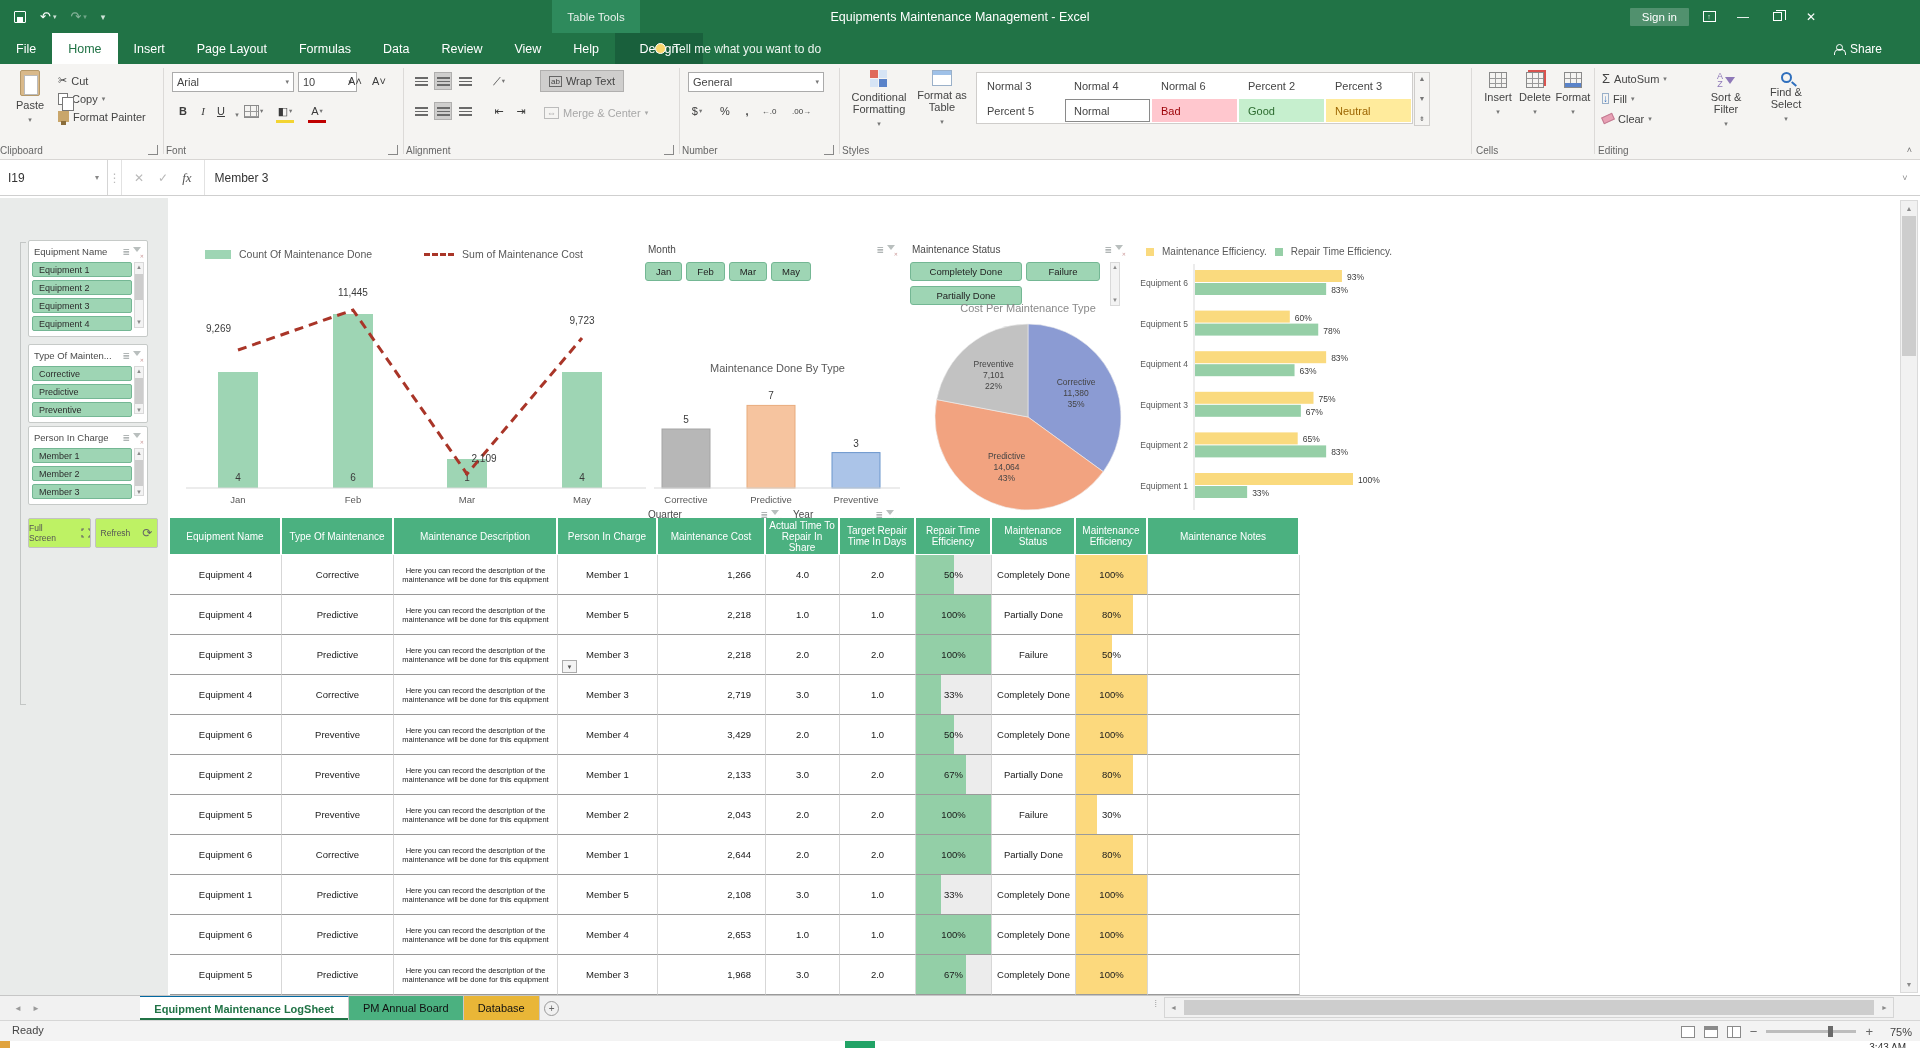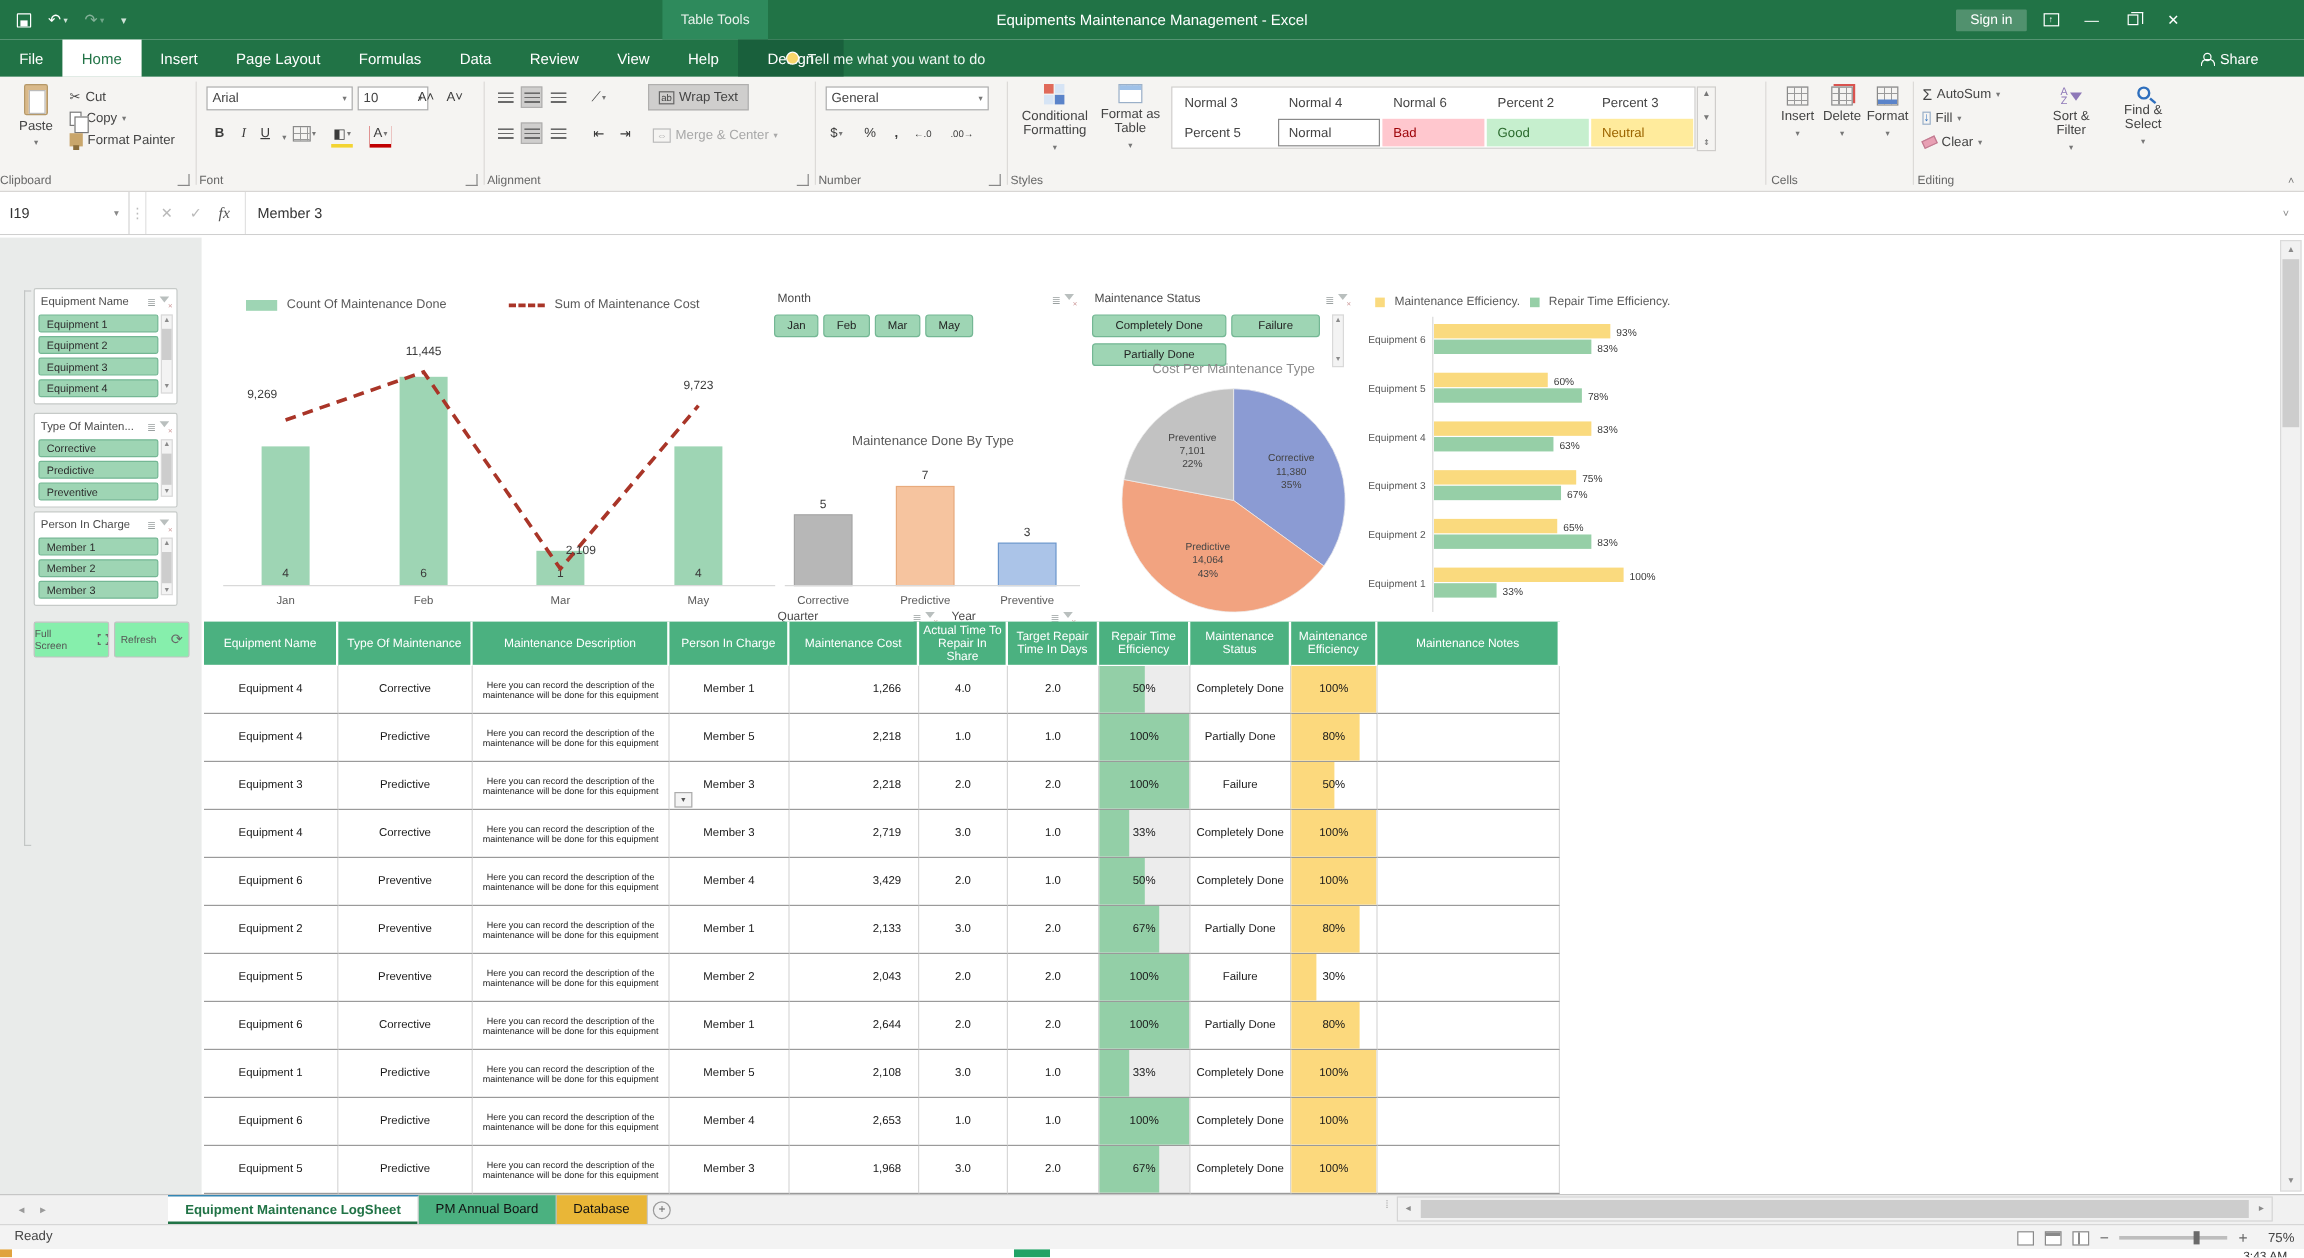--- a/index.html
+++ b/index.html
@@ -103,21 +103,21 @@
 .sl-fn{position:relative;cursor:pointer;width:9px;height:9px}
 .sl-fn:before{content:"";position:absolute;left:0;top:0;border-left:4.5px solid transparent;border-right:4.5px solid transparent;border-top:5px solid #b9bfbe}
 .sl-fn:after{content:"✕";position:absolute;right:-2px;bottom:-3px;font-size:5px;color:#c99}
 .slicer-body{position:relative;padding-right:12px}
 .slicer-btn{height:15px;margin-bottom:3px;background:#9ed5b4;border:1px solid #74b794;border-radius:2px;display:flex;align-items:center;padding:0 6px;font-size:9px;color:#2c2c2c;cursor:pointer}
 .sl-scroll{position:absolute;right:0;top:0;bottom:3px;width:10px;display:flex;flex-direction:column;align-items:center;background:#f3f3f3;border:1px solid #d9d9d9}
 .sl-scroll .ar{font-size:6px;color:#8b8b8b;line-height:9px;cursor:pointer}
 .sl-scroll .thumb{flex:0 0 26px;width:8px;background:#cdcdcd;margin:2px 0;cursor:pointer}
 .sl-scroll .spacer{flex:1}
 #fs-buttons{position:absolute;left:28px;top:320px;width:130px;display:flex;gap:4px}
-.fsbtn{flex:1;background:#86efac;border:1px solid #c2c2c2;border-radius:2px;height:30px;display:flex;align-items:center;justify-content:center;gap:12px;font-size:8.5px;color:#555;cursor:pointer}
+.fsbtn{flex:1;background:#bef264;border:1px solid #c2c2c2;border-radius:2px;height:30px;display:flex;align-items:center;justify-content:center;gap:12px;font-size:8.5px;color:#555;cursor:pointer}
 .refresh-ico{font-size:12px;color:#666}
 
 
 .fslicer-head{position:absolute;display:flex;align-items:center;justify-content:space-between;font-size:10px;color:#4a4a4a}
 .fslicer-btns{position:absolute;display:flex;gap:4px}
 .fbtn{background:#9ed5b4;border:1px solid #74b794;border-radius:3px;display:flex;align-items:center;justify-content:center;font-size:9.5px;color:#222;cursor:pointer;padding:0 10px;height:19px}
 .chart-title{position:absolute;font-size:11px;color:#595959;text-align:center}
 .legend{position:absolute;display:flex;align-items:center;gap:8px;font-size:10.5px;color:#595959}
 .leg-swatch{width:26px;height:9px;background:#9ed5b4}
 .leg-dash{width:30px;border-top:3px dashed #a93528}

